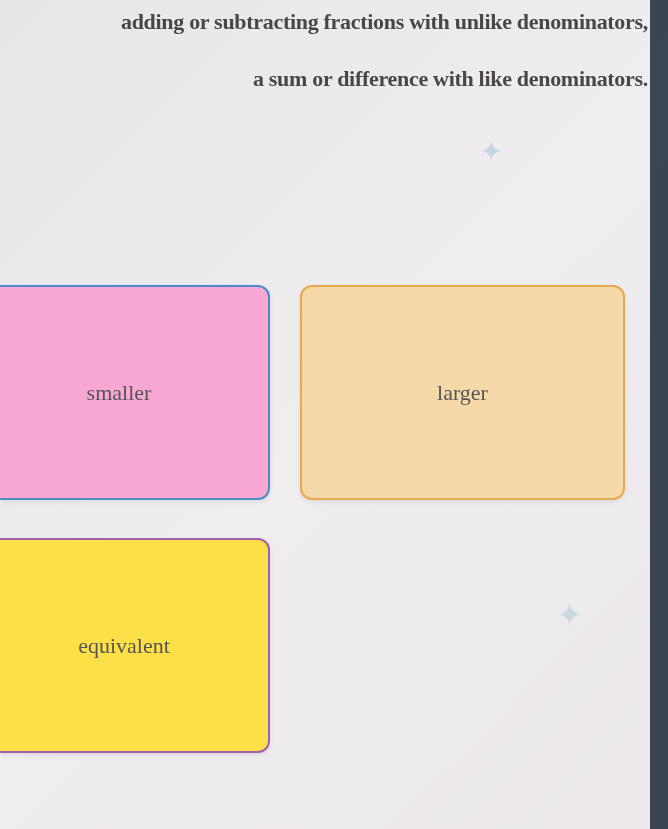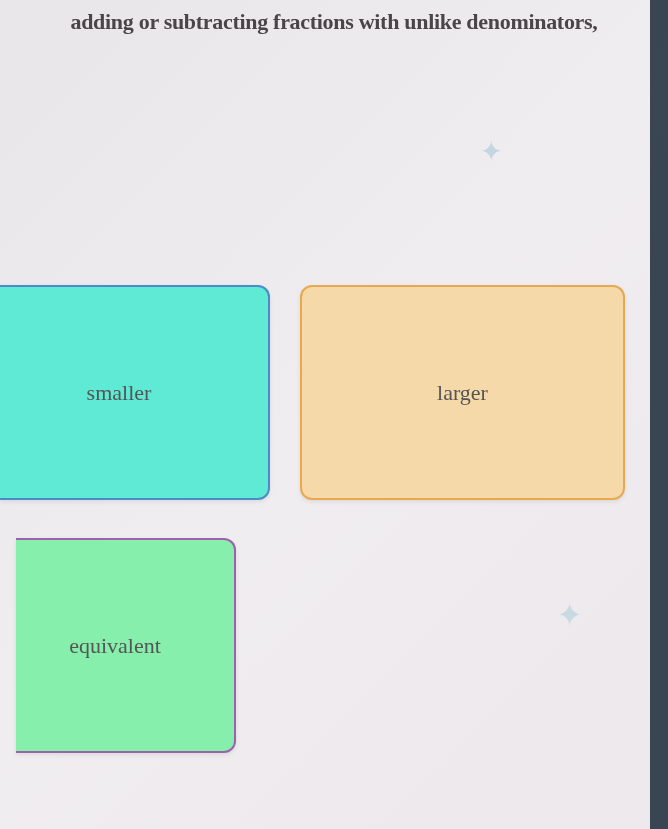--- a/index.html
+++ b/index.html
@@ -10,21 +10,21 @@
     body {
       width: 668px;
       height: 829px;
       background: linear-gradient(135deg, #e8e6e8 0%, #f0edf0 50%, #ece8ec 100%);
       font-family: Georgia, 'Times New Roman', serif;
       position: relative;
       overflow: hidden;
     }
     .question-area {
       padding: 8px 20px 20px 20px;
-      text-align: center;
+      text-align: right;
     }
     .question-text {
       font-size: 22px;
       font-weight: bold;
       color: #4a4548;
       line-height: 1.3;
       letter-spacing: -0.3px;
     }
     .sparkle {
       position: absolute;
@@ -56,43 +56,43 @@
     .answer-label {
       font-size: 22px;
       color: #555;
       font-family: Georgia, serif;
     }
     .card-smaller {
       left: 0;
       top: 285px;
       width: 270px;
       height: 215px;
-      background: #5eead4;
+      background: #f9a8d4;
       border-color: #4a8cc8;
       border-top-left-radius: 0;
       border-bottom-left-radius: 0;
       border-left: none;
     }
     .card-smaller .answer-label {
       margin-left: -30px;
     }
     .card-larger {
       left: 300px;
       top: 285px;
       width: 325px;
       height: 215px;
       background: #f5d9a8;
       border-color: #e8a850;
     }
     .card-equivalent {
-      left: 16px;
+      left: 0;
       top: 538px;
-      width: 220px;
+      width: 270px;
       height: 215px;
-      background: #86efac;
+      background: #fde047;
       border-color: #a060b0;
       border-top-left-radius: 0;
       border-bottom-left-radius: 0;
       border-left: none;
     }
     .card-equivalent .answer-label {
       margin-left: -20px;
     }
     .right-edge {
       position: absolute;
@@ -104,20 +104,21 @@
       opacity: 0.85;
     }
   </style>
 </head>
 <body>
 
 <div class="question-area">
   <p class="question-text">
     <span>adding or subtracting fractions with unlike denominators,</span><br>
     <br>
+    <span>a sum or difference with like denominators.</span>
   </p>
 </div>
 
 <span class="sparkle sparkle-1">✦</span>
 <span class="sparkle sparkle-2">✦</span>
 
 <div class="answer-card card-smaller">
   <span class="answer-label">smaller</span>
 </div>
 

